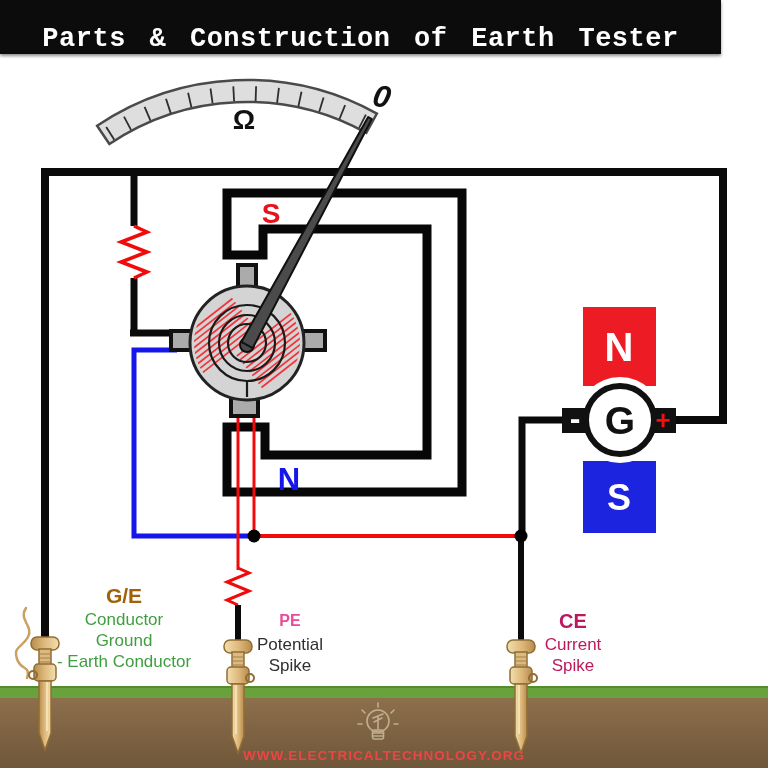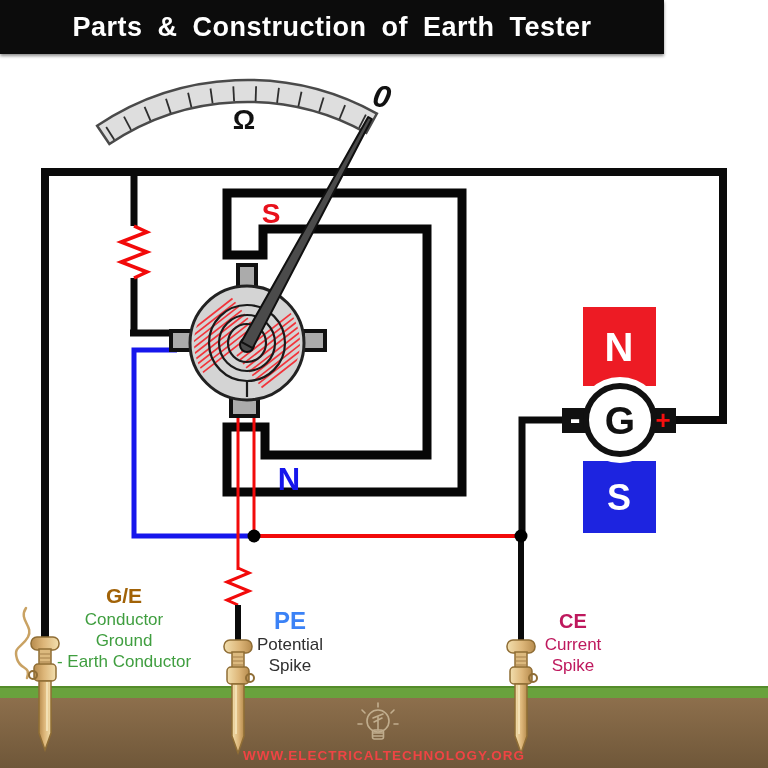--- a/index.html
+++ b/index.html
@@ -1,37 +1,37 @@
 <!DOCTYPE html>
 <html><head>
 <meta charset="utf-8">
 <style>
   html,body{margin:0;padding:0;background:#fff;}
   .stage{position:relative;width:768px;height:768px;overflow:hidden;background:#fff;
          font-family:"Liberation Sans",sans-serif;}
   
-  .titlebar{position:absolute;left:0;top:0;width:664px;height:54px;background:#0c0c0c;
-            z-index:10;display:flex;align-items:center;justify-content:center;
-            box-shadow:0 2px 3px rgba(0,0,0,.45);}
+  .titlebar{position:absolute;left:0;top:0;width:721px;height:54px;background:#0c0c0c;
+            z-index:10;display:flex;align-items:flex-end;justify-content:center;
+            box-shadow:0 2px 3px rgba(0,0,0,.45);font-family:Liberation Mono, monospace;}
   .titlebar h1{margin:0;color:#fff;font-size:27px;font-weight:bold;letter-spacing:.5px;
                word-spacing:7px;}
   
   .grass{position:absolute;left:0;top:686px;width:768px;height:12px;background:#69a23d;
          border-top:2px solid #548c2a;z-index:1;}
   .soil{position:absolute;left:0;top:698px;width:768px;height:70px;
         background:linear-gradient(#8d6f4c,#6f5739);z-index:1;}
   
   svg.diagram{position:absolute;left:0;top:0;z-index:3;}
   
   .lbl{position:absolute;z-index:5;text-align:center;line-height:21px;font-size:17px;}
   .lbl .abbr{font-weight:bold;font-size:21px;line-height:26px;}
   .lbl-ge{left:38px;top:583px;width:172px;color:#3f9e3f;}
   .lbl-ge .abbr{color:#a16207;}
   .lbl-pe{left:238px;top:608px;width:104px;color:#2f2f2f;}
-  .lbl-pe .abbr{color:#3b82f6;font-size:24px;}
+  .lbl-pe .abbr{color:#ec4899;font-size:16px;}
   .lbl-ce{left:521px;top:608px;width:104px;color:#be185d;}
   .lbl-ce .abbr{font-size:20px;}
   
   .watermark{position:absolute;left:0;top:748px;width:768px;text-align:center;z-index:5;
              color:#ef4444;font-size:13.5px;font-weight:bold;letter-spacing:1px;}
   .bulb{position:absolute;left:352px;top:700px;z-index:5;opacity:.72;}
 </style>
 </head>
 <body>
 

